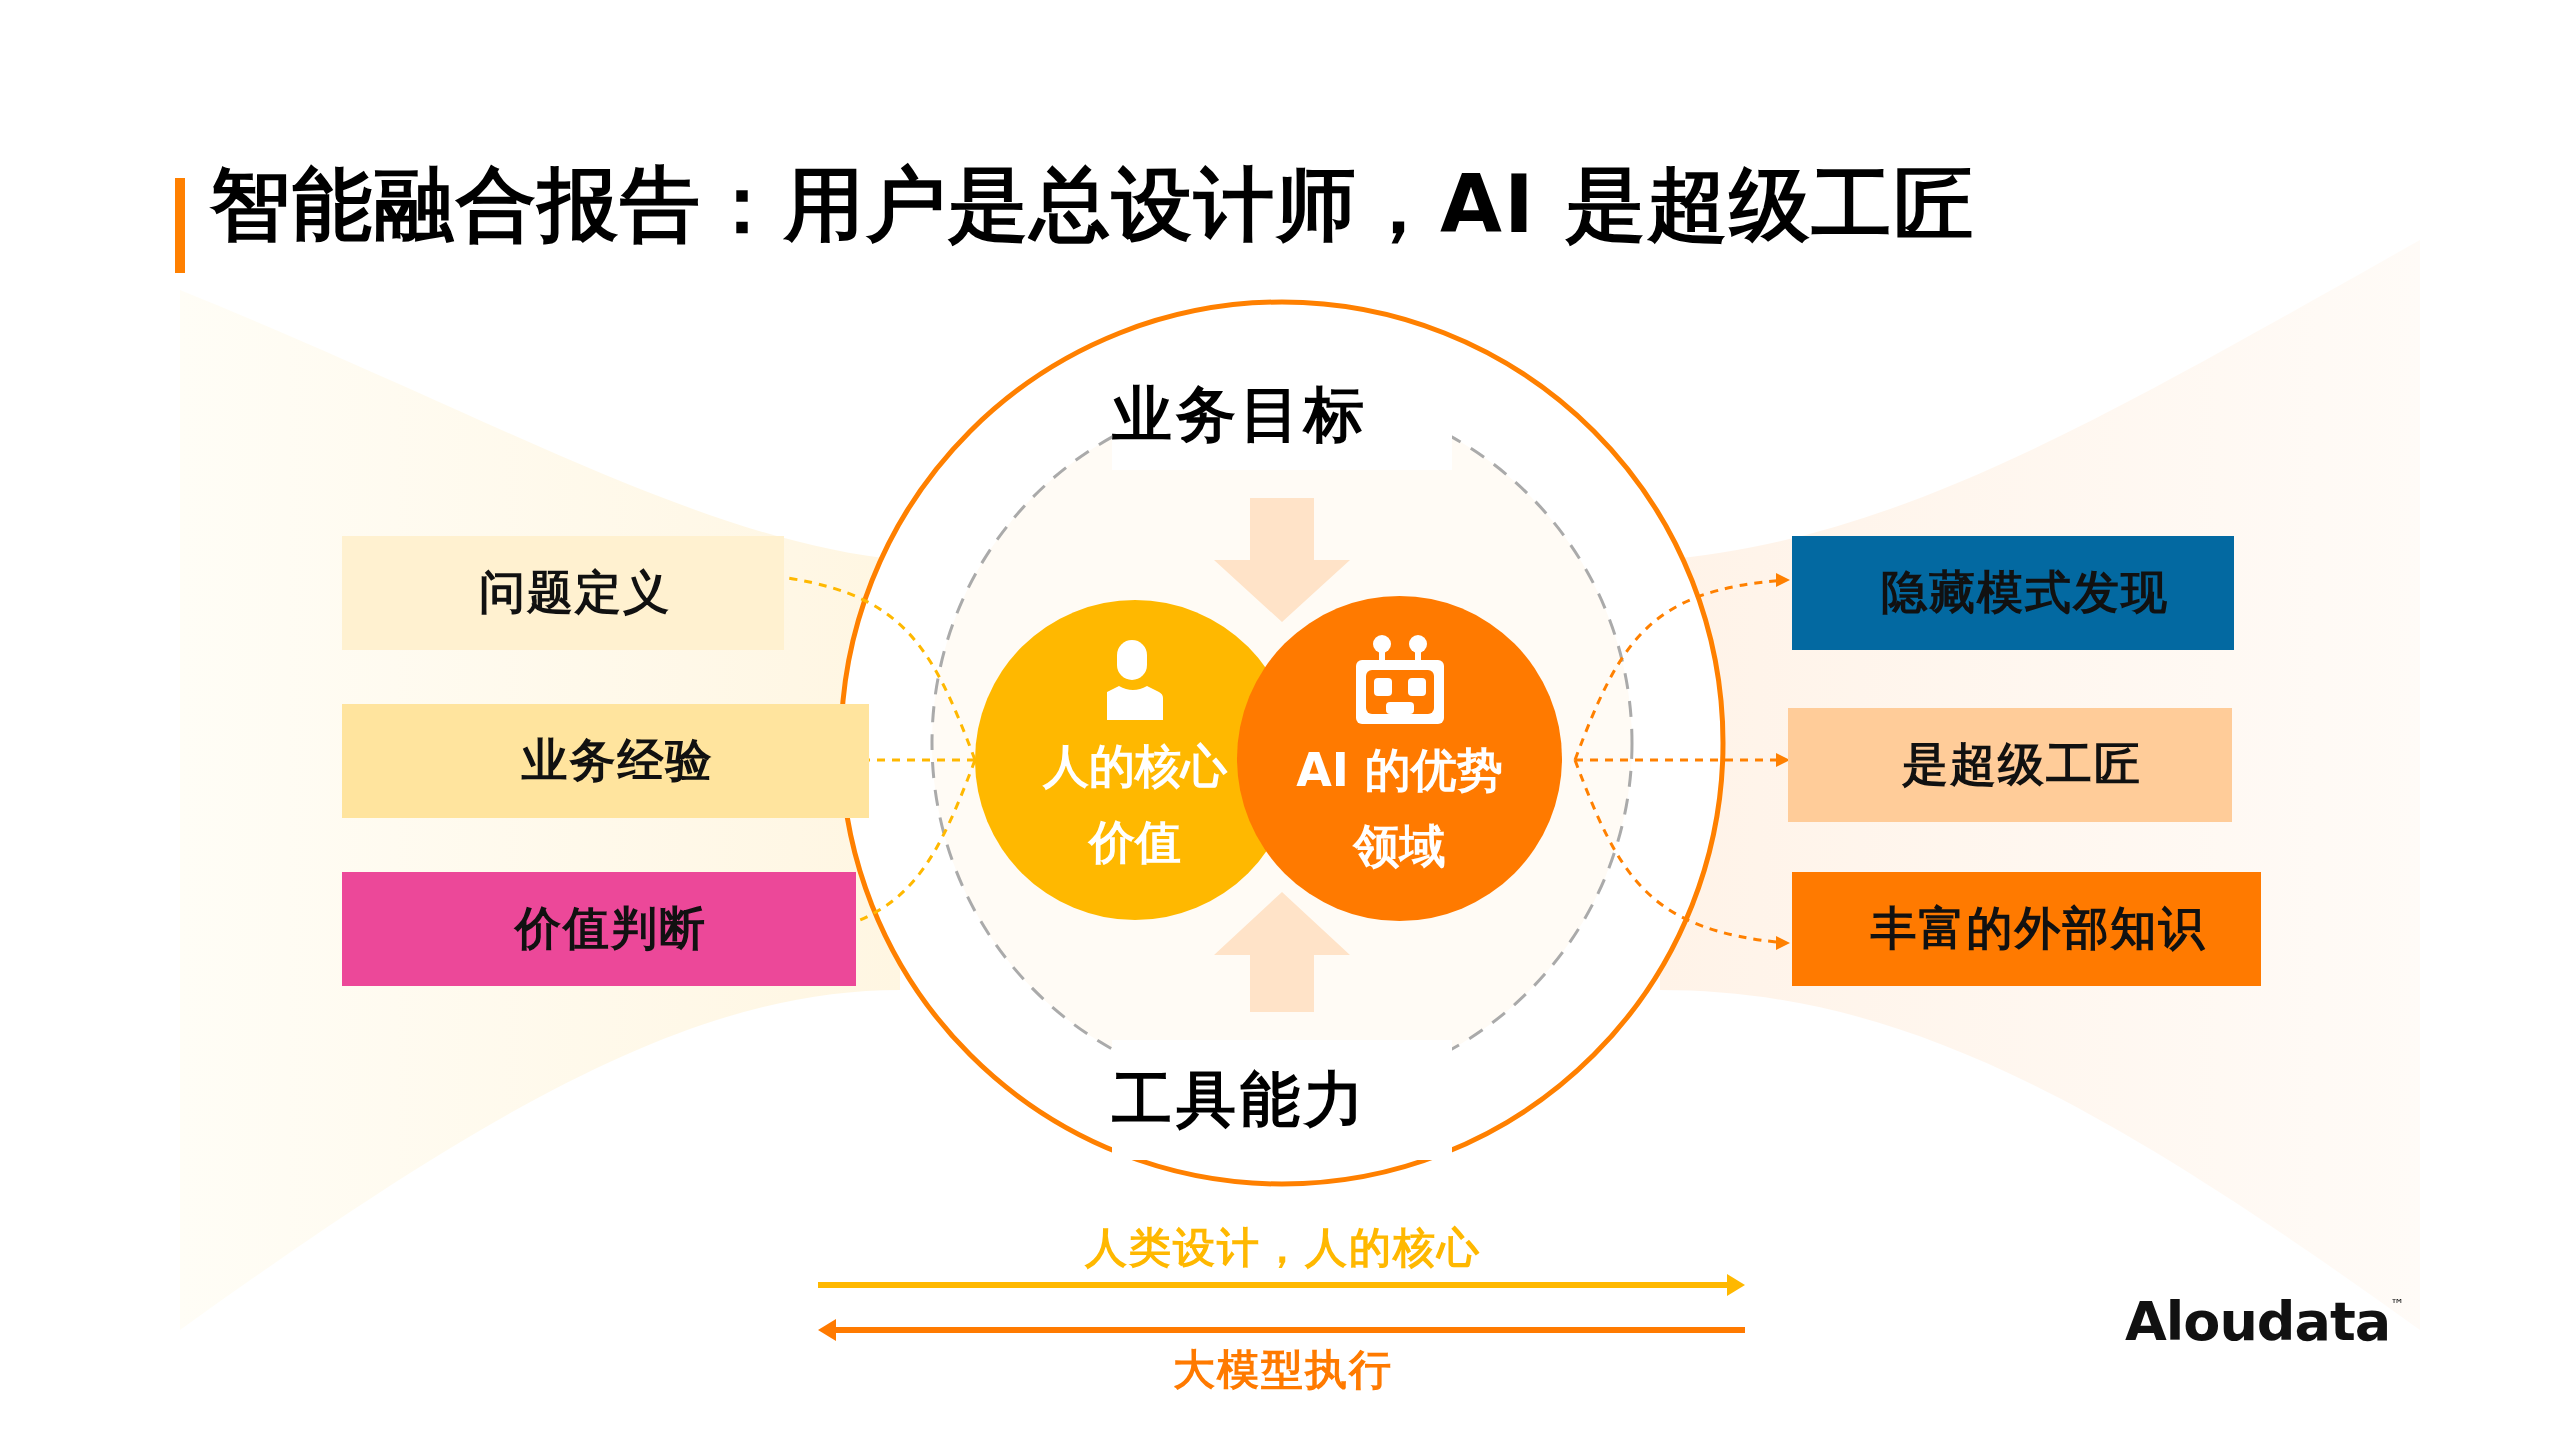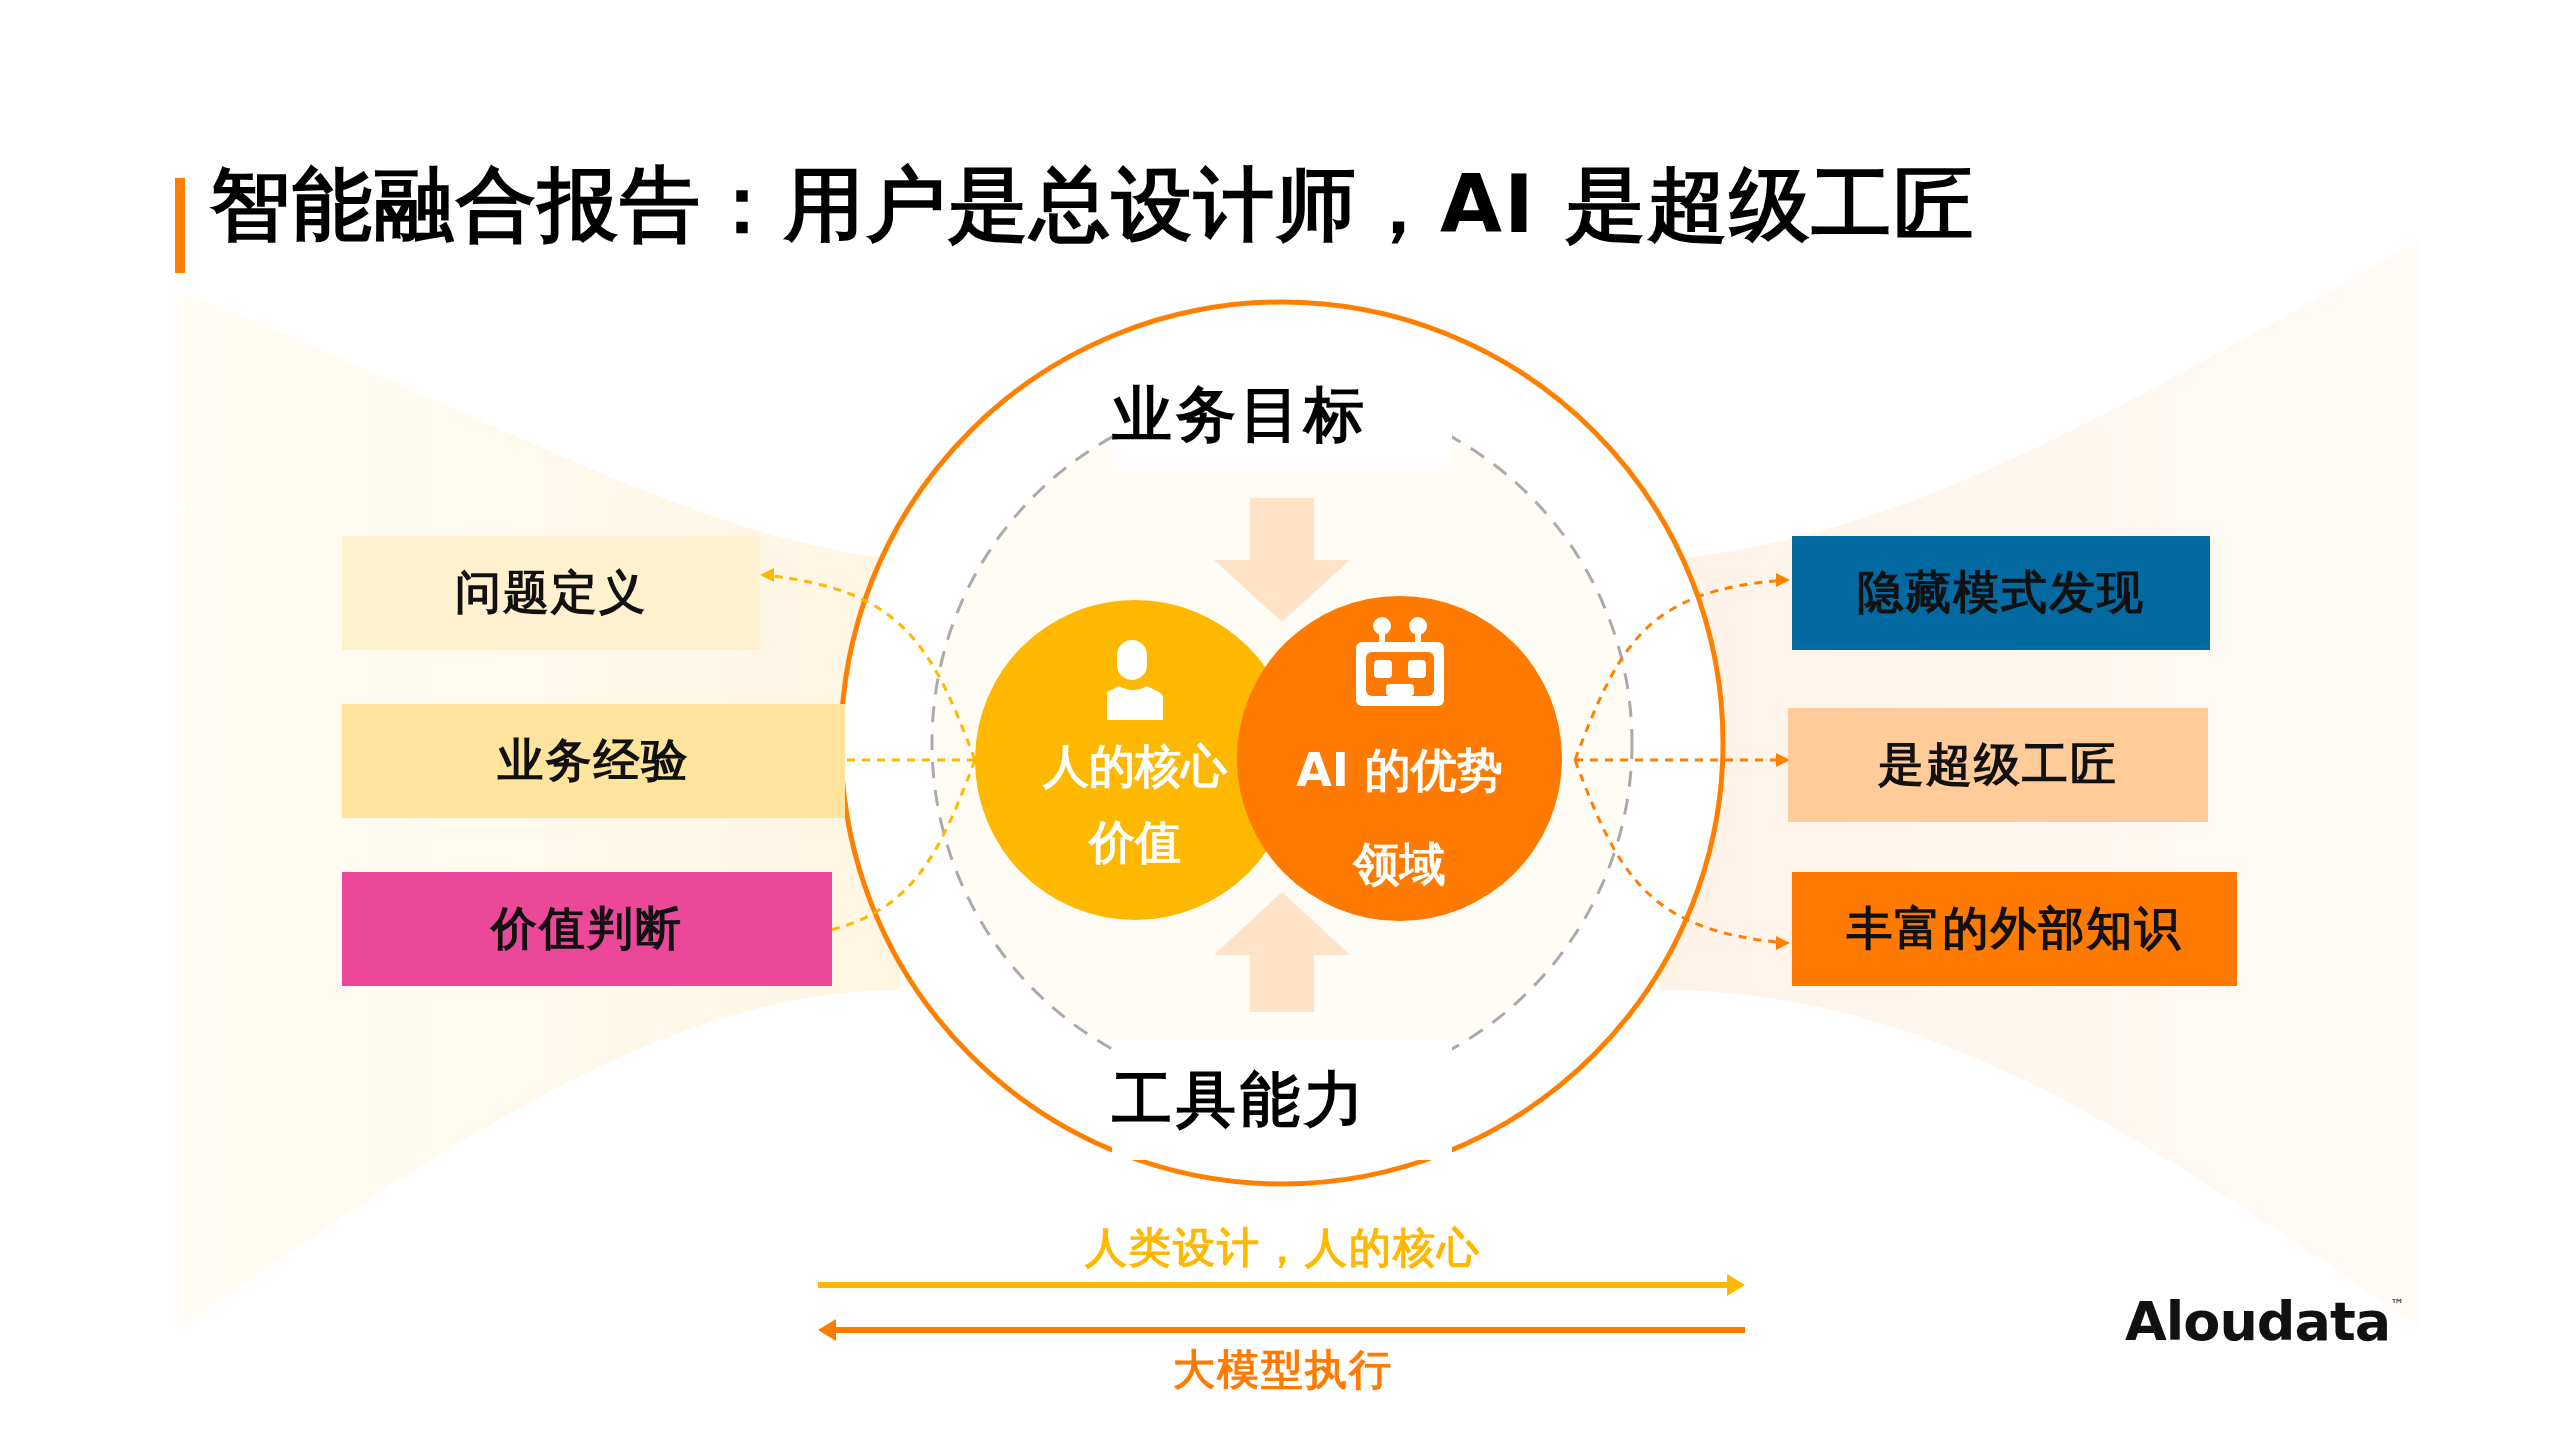--- a/index.html
+++ b/index.html
@@ -1,21 +1,21 @@
 <!DOCTYPE html>
 <html><head>
 <meta charset="utf-8">
 <style>
   html,body{margin:0;padding:0;}
   body{width:2560px;height:1440px;position:relative;overflow:hidden;background:#ffffff;font-family:"DejaVu Sans","Liberation Sans",sans-serif;}
   .abs{position:absolute;}
   .title-bar{left:175px;top:178px;width:10px;height:95px;background:#FF8000;}
   .title{left:210px;top:150px;font-size:80px;font-weight:bold;color:#000;letter-spacing:2px;white-space:nowrap;line-height:110px;}
   .bg-svg{left:0;top:0;}
-  .box{position:absolute;display:flex;align-items:center;justify-content:center;font-size:46px;font-weight:bold;color:#111;letter-spacing:2px;}
+  .box{position:absolute;display:flex;align-items:center;justify-content:center;font-size:46px;font-weight:bold;color:#111;letter-spacing:2px;padding-left:24px;}
   .circle-label{position:absolute;display:flex;align-items:center;background:#fff;font-size:60px;font-weight:bold;color:#000;letter-spacing:4px;}
   .bubble{position:absolute;border-radius:50%;display:flex;flex-direction:column;align-items:center;justify-content:center;color:#fff;font-size:46px;font-weight:bold;text-align:center;line-height:76px;}
   .flow-label{position:absolute;width:100%;text-align:center;font-size:42px;font-weight:bold;letter-spacing:2px;}
   .logo{left:2125px;top:1290px;font-size:54px;font-weight:bold;color:#111;font-family:"DejaVu Sans",sans-serif;letter-spacing:-1px;}
   .logo sup{font-size:14px;font-weight:normal;vertical-align:top;position:relative;top:6px;}
 </style>
 </head>
 <body>
 
 <svg class="abs bg-svg" width="2560" height="1440" viewBox="0 0 2560 1440">
@@ -93,21 +93,21 @@
   </div>
 
 <div class="bubble" style="left:975px;top:600px;width:320px;height:320px;background:#FFB800;">
   <svg width="64" height="80" viewBox="0 0 64 80" style="margin-bottom:8px;">
     <rect x="14" y="0" width="30" height="40" rx="15" fill="#fff"></rect>
     <path d="M4 52 L16 46 Q30 54 44 46 L56 52 Q60 54 60 58 L60 80 L4 80 L4 58 Q4 54 4 52 Z" fill="#fff"></path>
   </svg>
   <span>人的核心</span>
   <span>价值</span>
 </div>
-<div class="bubble" style="left:1237px;top:596px;width:325px;height:325px;background:#FF7A00;gap:18px;">
+<div class="bubble" style="left:1237px;top:596px;width:325px;height:325px;background:#FF7A00;">
   <svg width="96" height="90" viewBox="0 0 96 90" style="margin-bottom:8px;">
     <circle cx="30" cy="10" r="9" fill="#fff"></circle>
       <circle cx="66" cy="10" r="9" fill="#fff"></circle>
     <rect x="27" y="14" width="6" height="14" fill="#fff"></rect>
       <rect x="63" y="14" width="6" height="14" fill="#fff"></rect>
     <rect x="4" y="26" width="88" height="64" rx="6" fill="#fff"></rect>
     <rect x="14" y="36" width="68" height="44" rx="6" fill="#FF7A00"></rect>
     <rect x="22" y="44" width="18" height="18" rx="4" fill="#fff"></rect>
     <rect x="56" y="44" width="18" height="18" rx="4" fill="#fff"></rect>
     <rect x="34" y="68" width="28" height="12" rx="4" fill="#fff"></rect>

